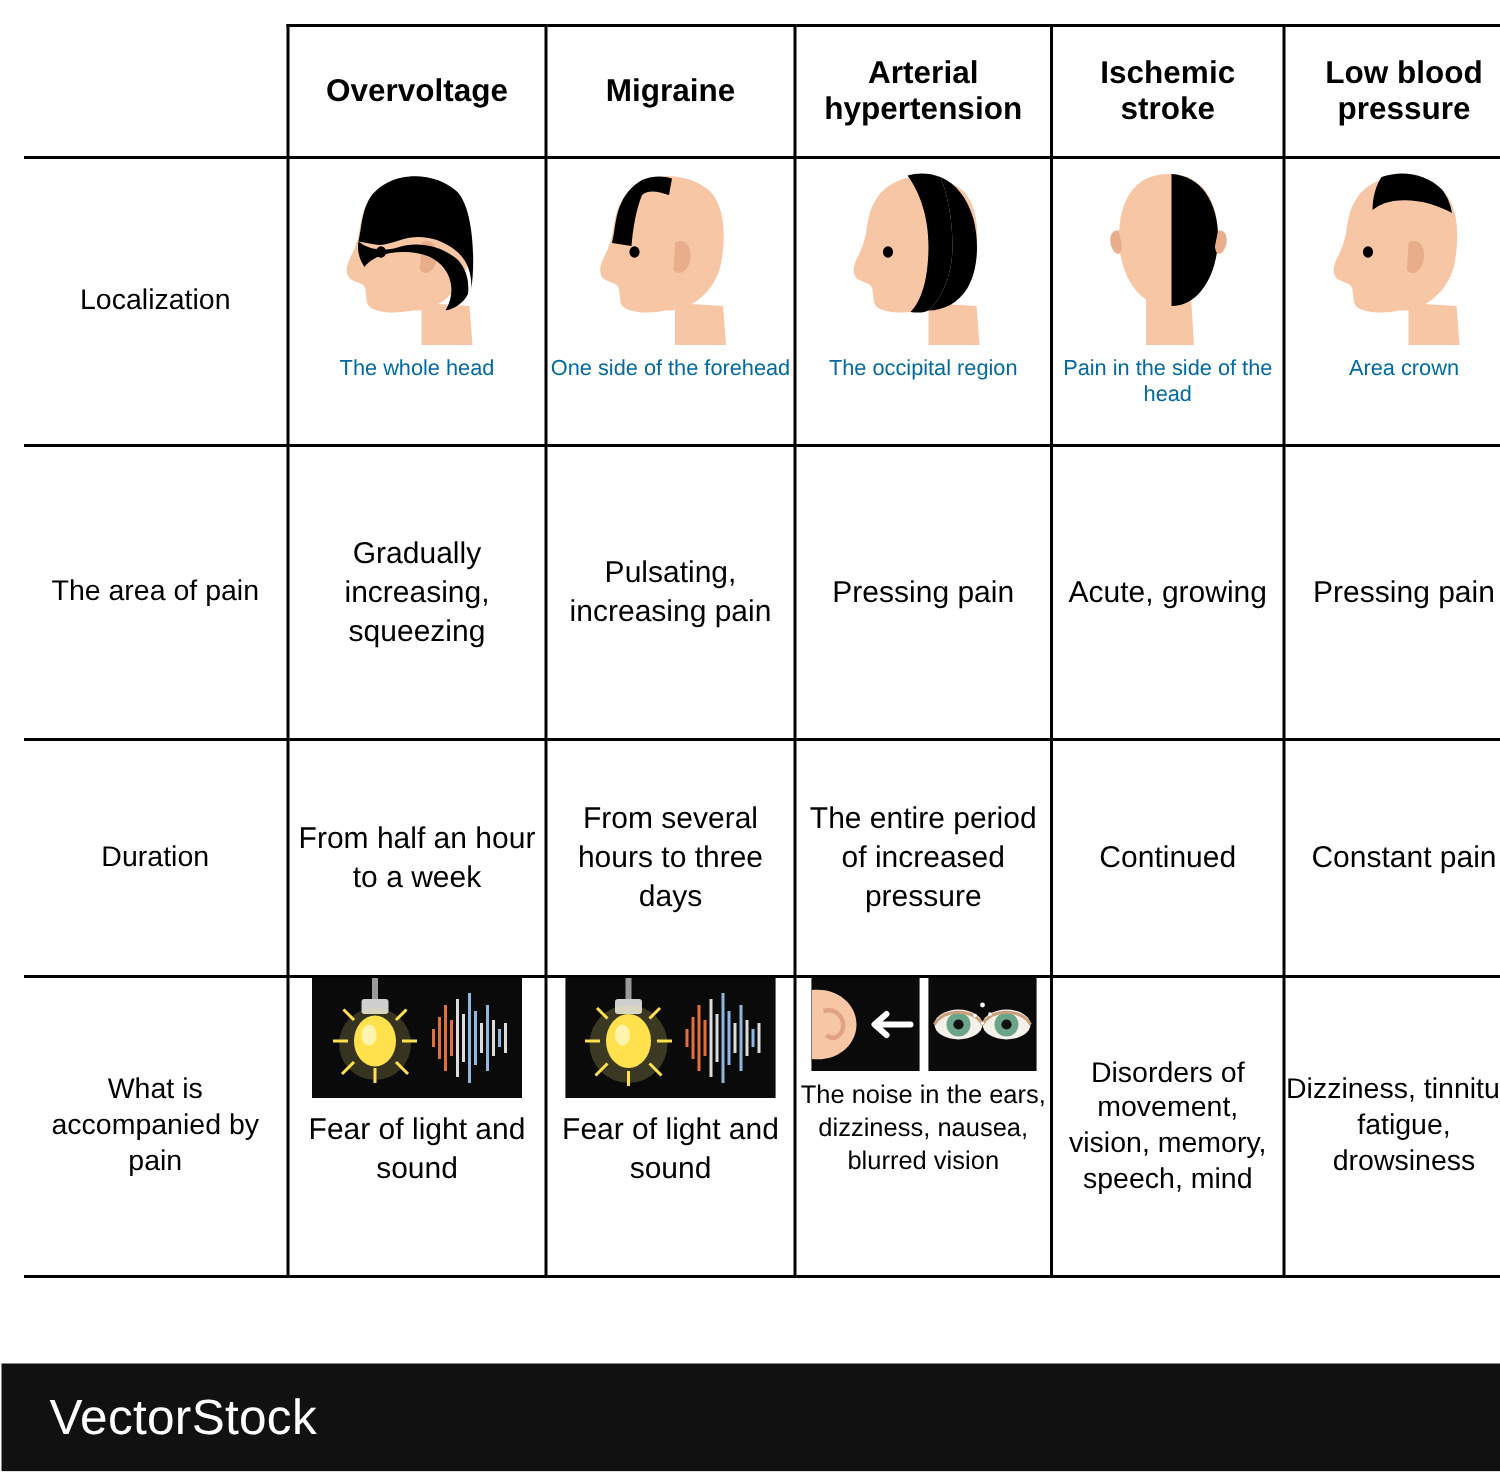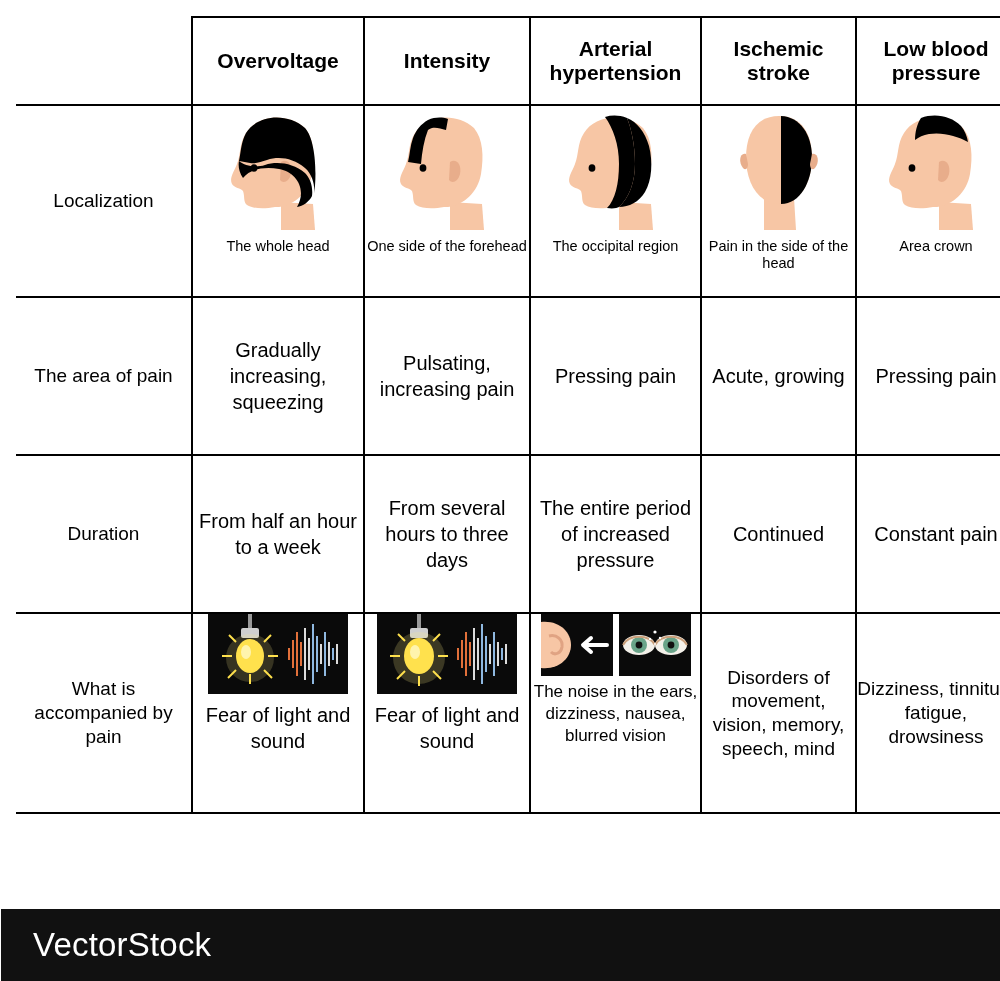--- a/index.html
+++ b/index.html
@@ -80,21 +80,21 @@
   }
   .head-art {
     width: 118px;
     height: 128px;
     position: relative;
     flex: none;
   }
   .loc-caption {
     font-size: 14.5px;
     line-height: 1.2;
-    color: #000000;
+    color: #0369a1;
     margin-top: 4px;
   }
 
   
   .media-cell { height: 200px; padding: 6px 4px; }
   .media-inner {
     display: flex; flex-direction: column;
     align-items: center; justify-content: flex-start;
     height: 100%;
   }
@@ -147,21 +147,21 @@
         <col class="c2">
         <col class="c3">
         <col class="c4">
         <col class="c5">
     </colgroup>
 
     <tbody>
         <tr>
       <td class="corner"></td>
       <td class="col-head">Overvoltage</td>
-      <td class="col-head">Intensity</td>
+      <td class="col-head">Migraine</td>
       <td class="col-head">Arterial hypertension</td>
       <td class="col-head">Ischemic stroke</td>
       <td class="col-head">Low blood pressure</td>
     </tr>
 
     <tr>
       <td class="row-head">Localization</td>
 
       <td class="loc-cell">
         <div class="loc-inner">
@@ -248,21 +248,21 @@
               <ellipse cx="35" cy="62" rx="3.4" ry="3.8" fill="#000"></ellipse>
             </svg>
           </div>
           <div class="loc-caption">Area crown</div>
         </div>
       </td>
     </tr>
 
     <tr>
       <td class="row-head">The area of pain</td>
-      <td class="cell-text" style="height:158px">Gradually increasing, squeezing</td>
+      <td class="cell-text" style="height:196px">Gradually increasing, squeezing</td>
       <td class="cell-text">Pulsating, increasing pain</td>
       <td class="cell-text">Pressing pain</td>
       <td class="cell-text">Acute, growing</td>
       <td class="cell-text">Pressing pain</td>
     </tr>
 
 
     <tr>
       <td class="row-head">Duration</td>
       <td class="cell-text" style="height:158px">From half an hour to a week</td>

